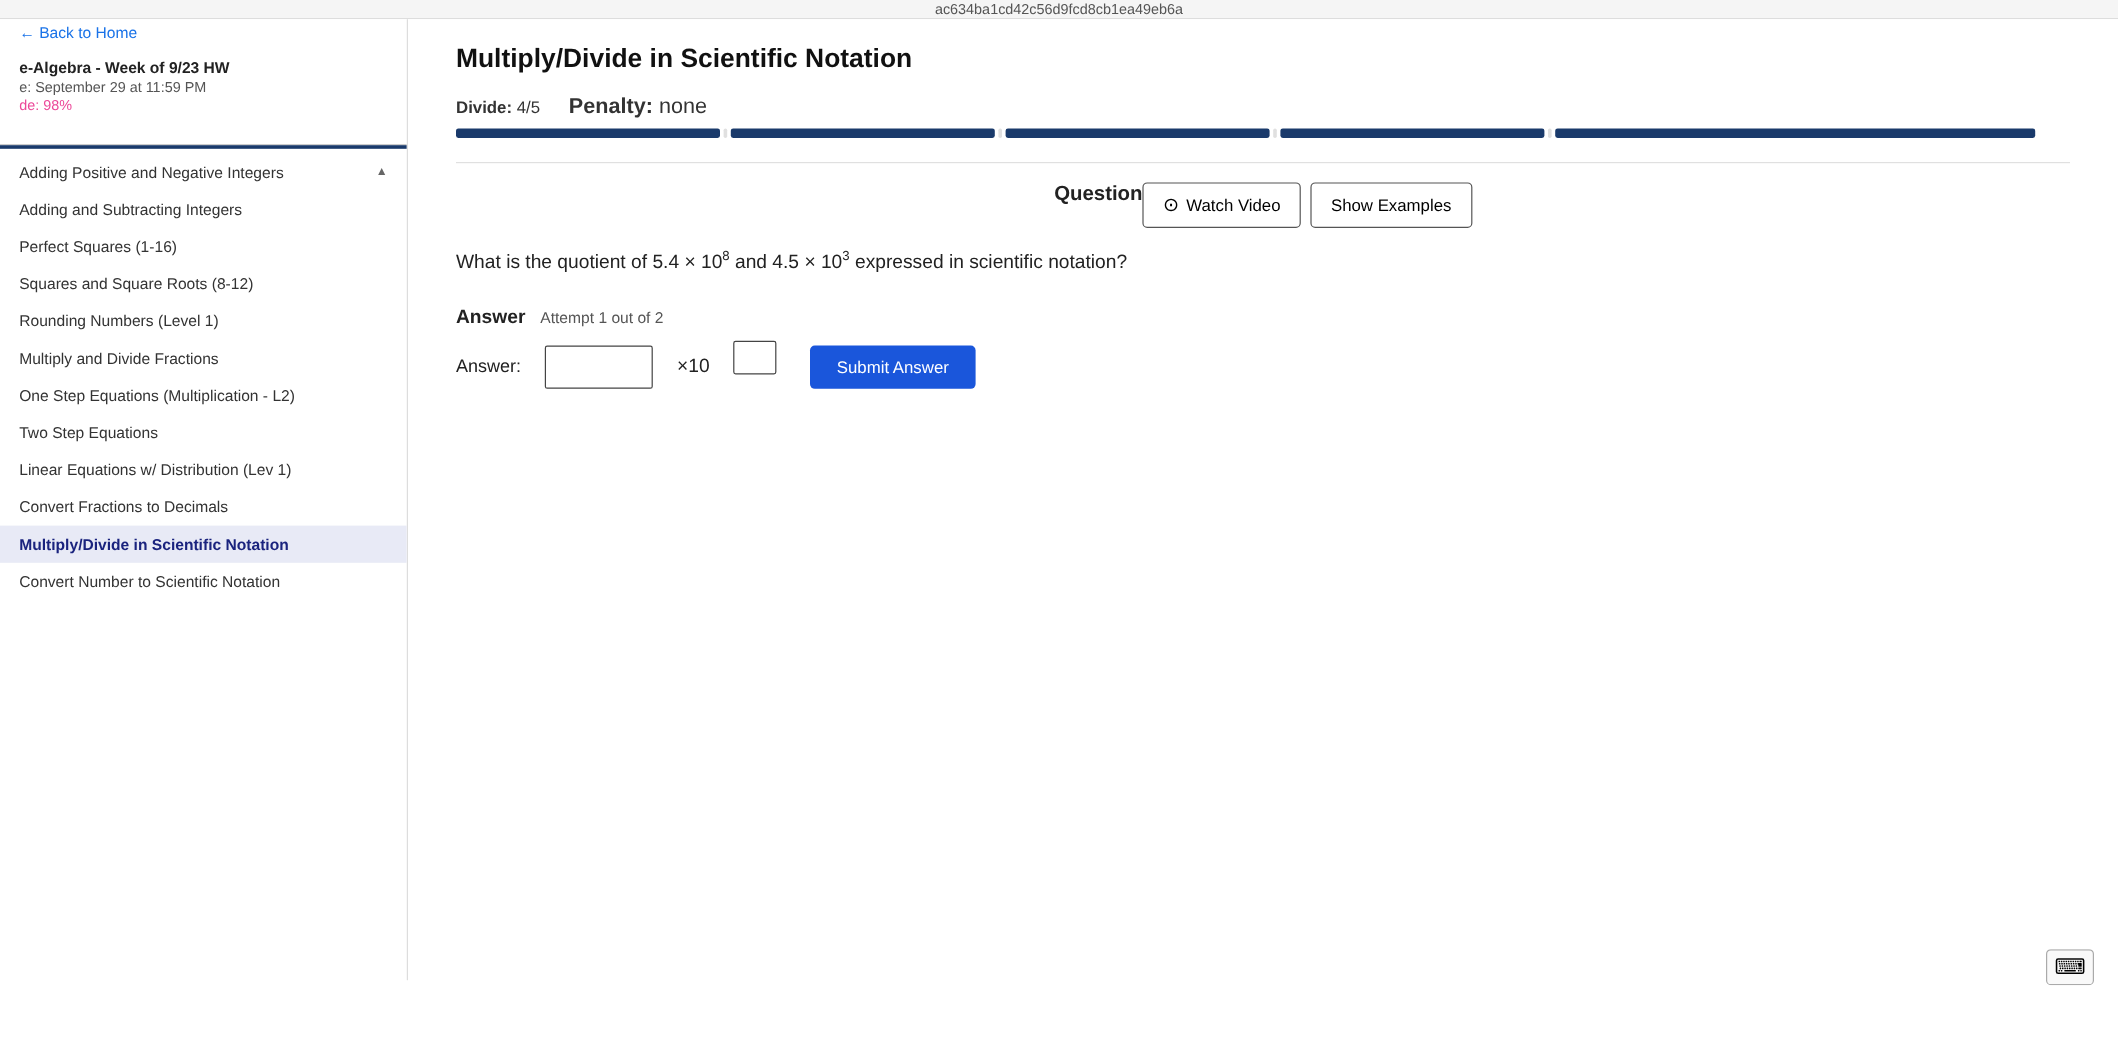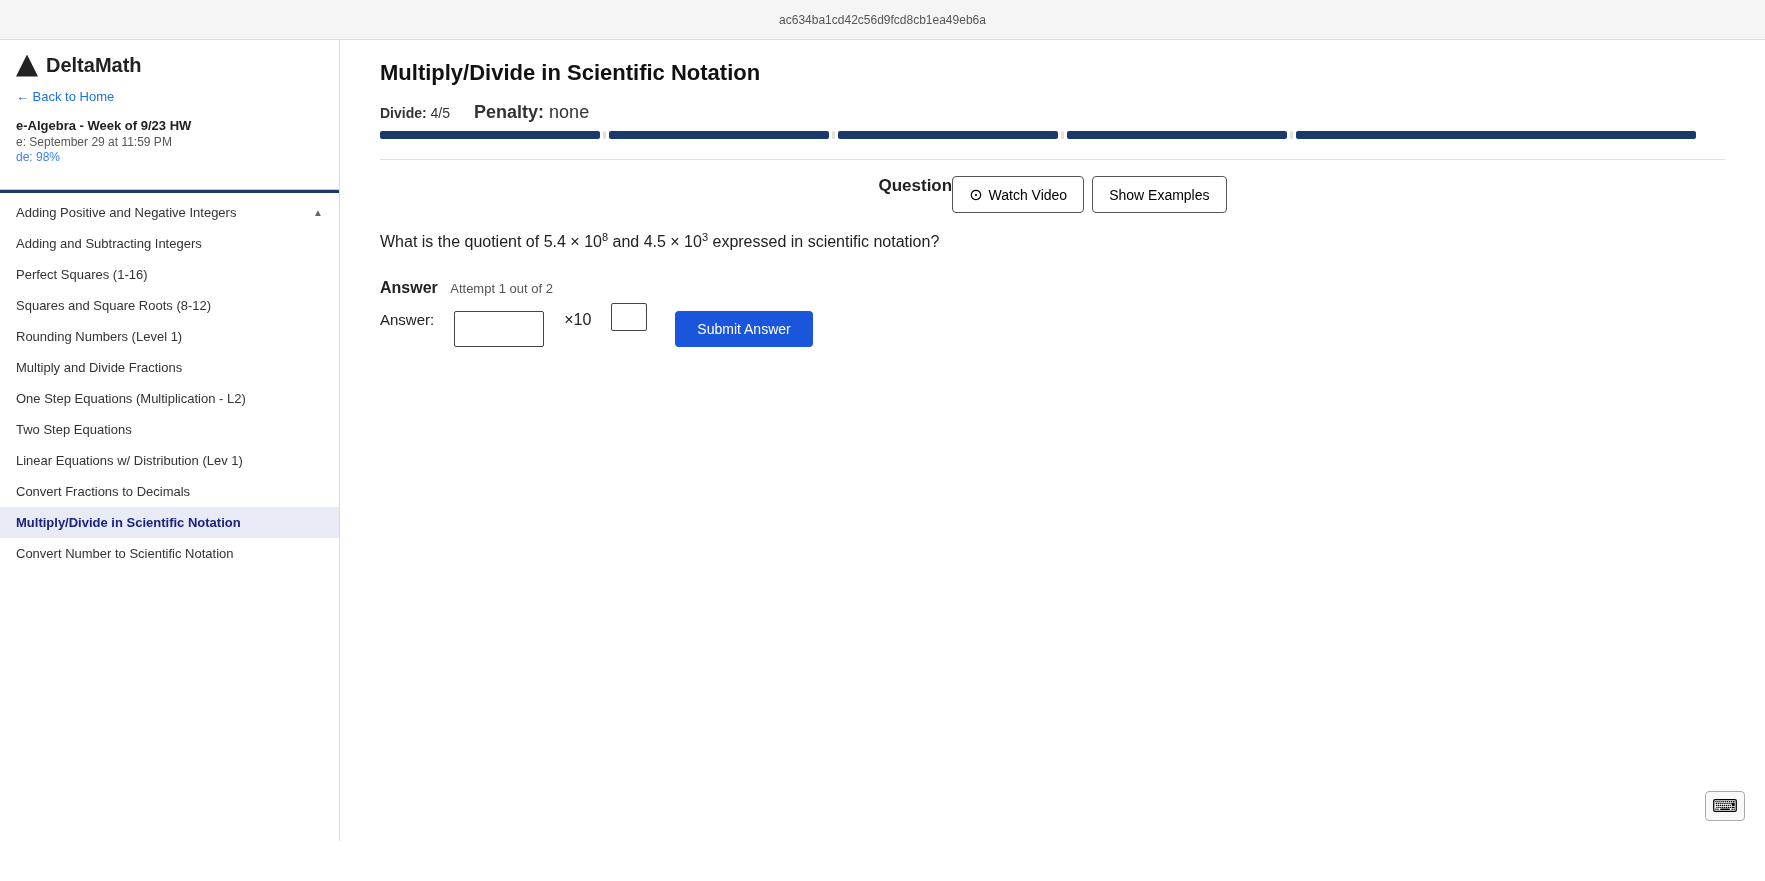--- a/index.html
+++ b/index.html
@@ -1,20 +1,20 @@
 <!DOCTYPE html>
 <html><head>
   <meta charset="utf-8">
   <style>
     * { box-sizing: border-box; margin: 0; padding: 0; }
     body { font-family: Arial, sans-serif; background: #fff; color: #222; font-size: 14px; overflow-x: hidden; }
 
     
     .top-bar {
-      height: 40px;
+      height: 16px;
       background: #f5f5f5;
       border-bottom: 1px solid #ddd;
       display: flex;
       align-items: center;
       justify-content: center;
       font-size: 12px;
       color: #555;
     }
 
     
@@ -68,21 +68,21 @@
       font-weight: bold;
       color: #222;
     }
     .sidebar-assignment-meta {
       font-size: 12px;
       color: #555;
       margin-top: 2px;
     }
     .sidebar-score {
       font-size: 12px;
-      color: #3b82f6;
+      color: #ec4899;
       margin-top: 1px;
       padding-bottom: 8px;
     }
 
     .sidebar-divider {
       height: 3px;
       background: #1a3a6b;
       margin: 0;
     }
 
@@ -207,20 +207,21 @@
     }
     .attempt-text {
       font-size: 13px;
       color: #555;
       margin-left: 8px;
       font-weight: normal;
     }
 
     .answer-row {
       display: flex;
+      align-items: center;
       gap: 20px;
       margin-top: 14px;
     }
     .answer-label {
       font-size: 15px;
       color: #222;
     }
     .answer-input {
       width: 90px;
       height: 36px;
@@ -277,24 +278,20 @@
 </head>
 <body>
 
 <div class="top-bar">
   <span>ac634ba1cd42c56d9fcd8cb1ea49eb6a</span>
 </div>
 
 <div class="page-layout">
 
   <div class="sidebar">
-    <div class="sidebar-header">
-      <span class="logo-icon"></span>
-      <span class="logo-text">DeltaMath</span>
-    </div>
     <a class="back-link" href="#">← Back to Home</a>
     <div class="sidebar-section">
       <div class="sidebar-assignment-title">e-Algebra - Week of 9/23 HW</div>
       <div class="sidebar-assignment-meta">e: September 29 at 11:59 PM</div>
       <div class="sidebar-score">de: 98%</div>
     </div>
     <div class="sidebar-divider"></div>
     <div class="sidebar-nav">
       <div class="nav-item">
         <span>Adding Positive and Negative Integers</span>

